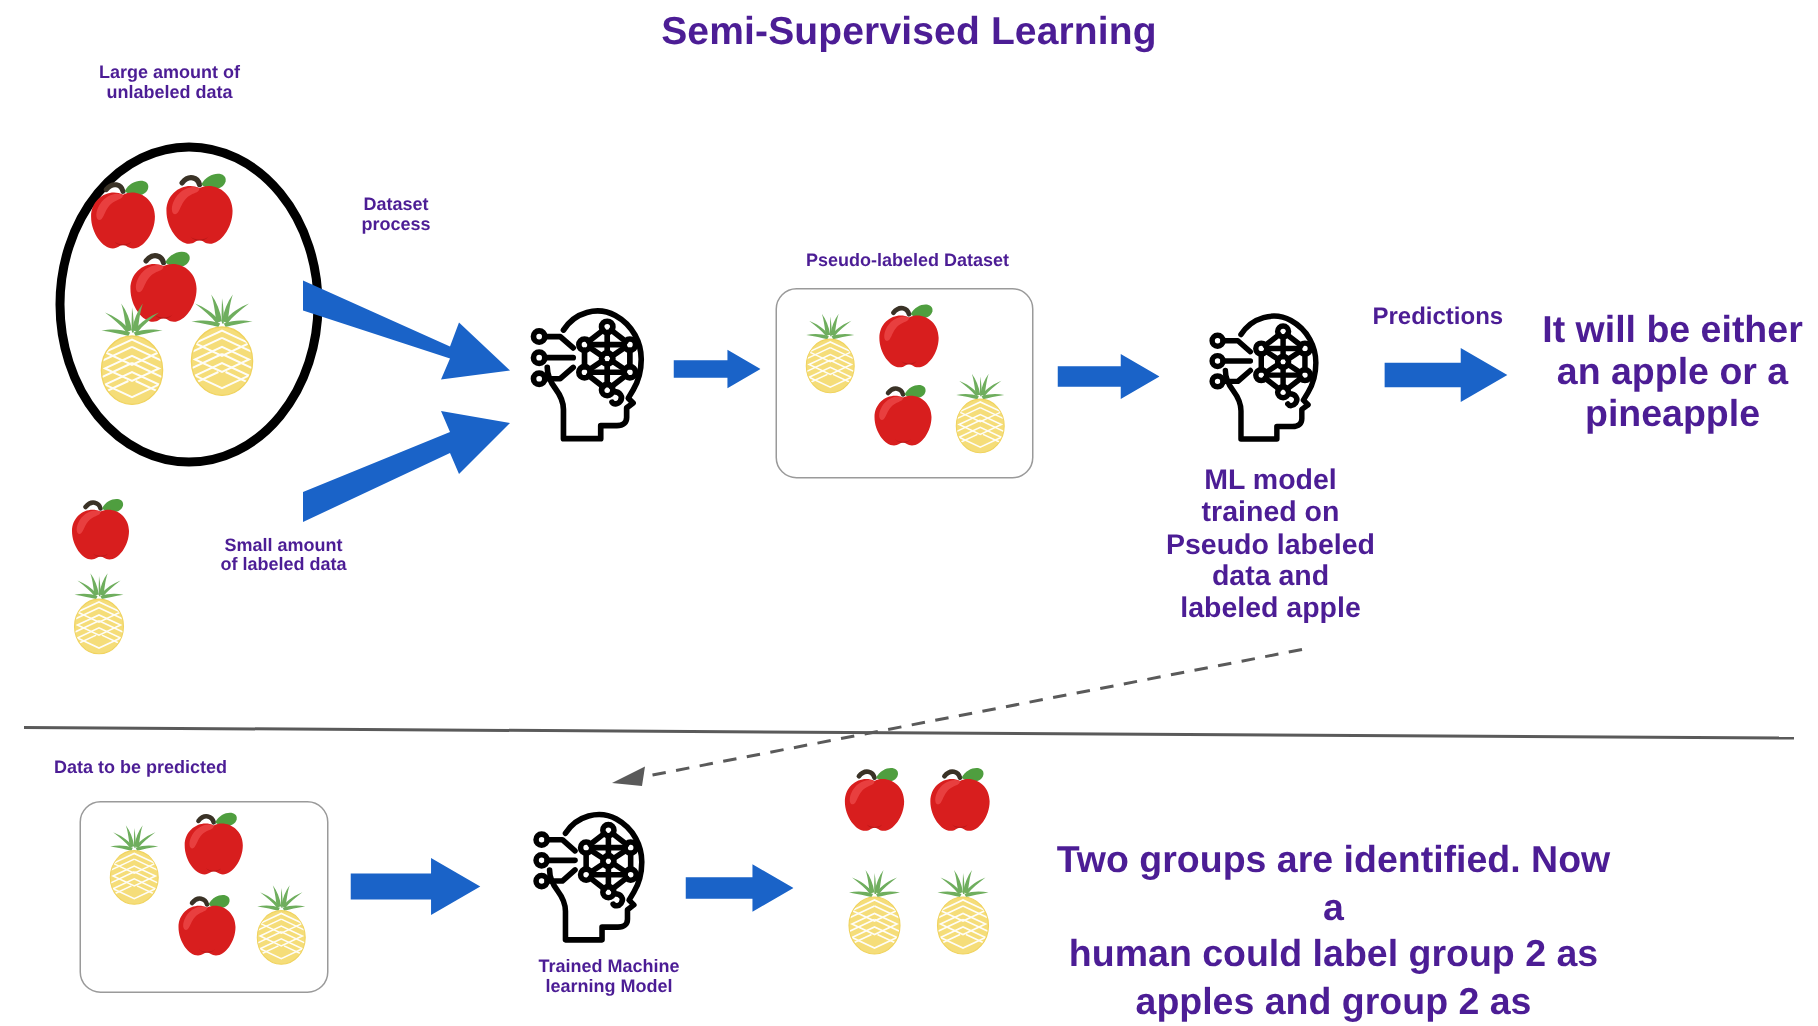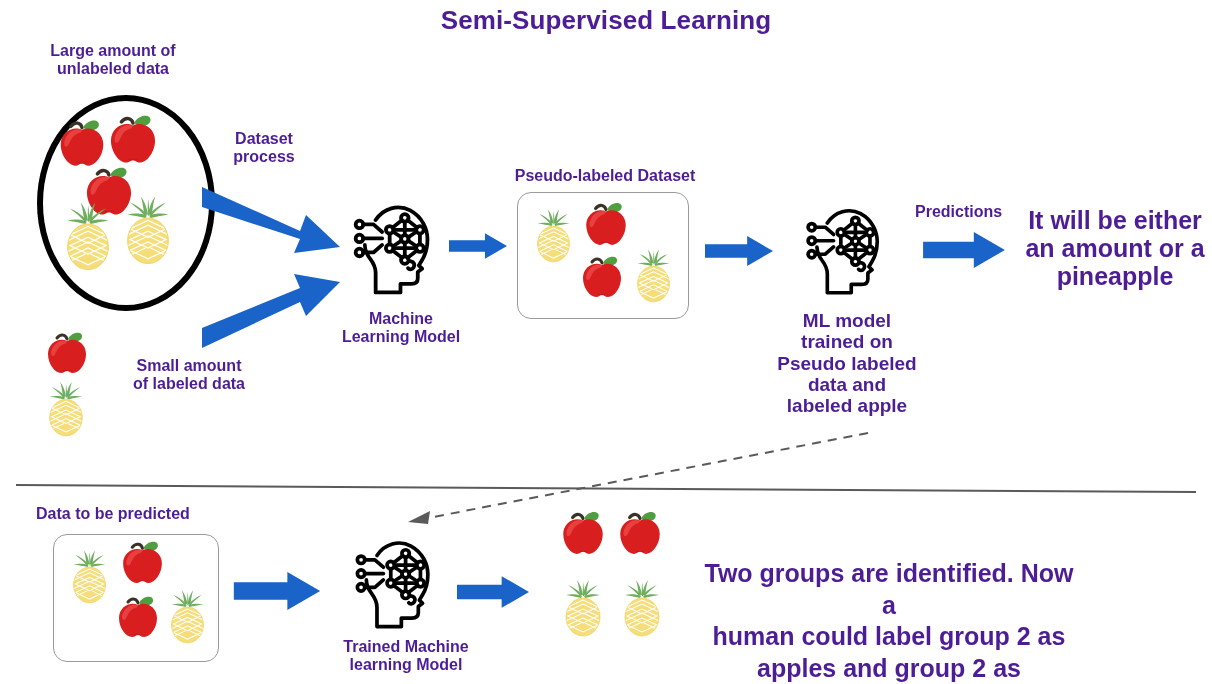--- a/index.html
+++ b/index.html
@@ -10,21 +10,21 @@
     overflow:hidden;
     position:relative;
     color:#000;
   }
   .stage{position:absolute;left:0;top:0;width:1212px;height:684px;}
   .abs{position:absolute;}
   .txt{font-weight:bold;text-align:center;line-height:1.12;color:#4c1d95;}
 
   #title{font-size:26px;font-weight:bold;text-align:center;width:1212px;top:6px;left:0;letter-spacing:0.1px;}
 
-  .lbl-18{font-size:16px;}
+  .lbl-18{font-size:12px;}
   .lbl-17{font-size:19px;}
   .lbl-16{font-size:16px;}
   .lbl-19{font-size:25px;}
 
   svg{display:block;overflow:visible;}
   .fruit{position:absolute;}
 
   .roundbox{
     position:absolute;
     border:1.6px solid #9a9a9a;
@@ -156,24 +156,20 @@
       <use href="#pineapple"></use>
     </svg>
   <div class="abs txt lbl-18" style="left:104px;top:357px;width:170px;text-align:center;">
     <div>Small amount</div>
     <div>of labeled data</div>
   </div>
 
   <svg class="abs" style="left:340px;top:192px" width="108" height="108">
       <use href="#aihead"></use>
     </svg>
-  <div class="abs txt lbl-18" style="left:330px;top:310px;width:142px;">
-    <div>Machine</div>
-    <div>Learning Model</div>
-  </div>
 
   <svg class="abs" style="left:449px;top:229px" width="58" height="34">
       <use href="#arrowR"></use>
     </svg>
 
   <div class="abs txt lbl-18" style="left:490px;top:167px;width:230px;">Pseudo-labeled Dataset</div>
   <div class="roundbox" style="left:517px;top:192px;width:172px;height:127px;"></div>
   <svg class="abs fruit" style="left:530px;top:207px" width="47" height="57">
       <use href="#pineapple"></use>
     </svg>
@@ -202,21 +198,21 @@
     <div>labeled apple</div>
   </div>
 
   <div class="abs txt lbl-16" style="left:915px;top:203px;width:110px;text-align:left;">Predictions</div>
   <svg class="abs" style="left:918px;top:232px" width="92" height="36">
       <use href="#arrowR"></use>
     </svg>
 
   <div class="abs txt lbl-19" style="left:1022px;top:206px;width:186px;">
     <div>It will be either</div>
-    <div>an amount or a</div>
+    <div>an apple or a</div>
     <div>pineapple</div>
   </div>
 
   <svg class="abs" style="left:0;top:420px" width="1212" height="130">
     <line x1="16" y1="65" x2="1196" y2="72" stroke="#5a5a5a" stroke-width="2"></line>
   </svg>
 
   <svg class="abs" style="left:390px;top:425px" width="500" height="110">
     <line x1="478" y1="8" x2="38" y2="93" stroke="#5a5a5a" stroke-width="2" stroke-dasharray="9,7"></line>
     <path d="M18 97 L40 86 L38 99 Z" fill="#5a5a5a"></path>

